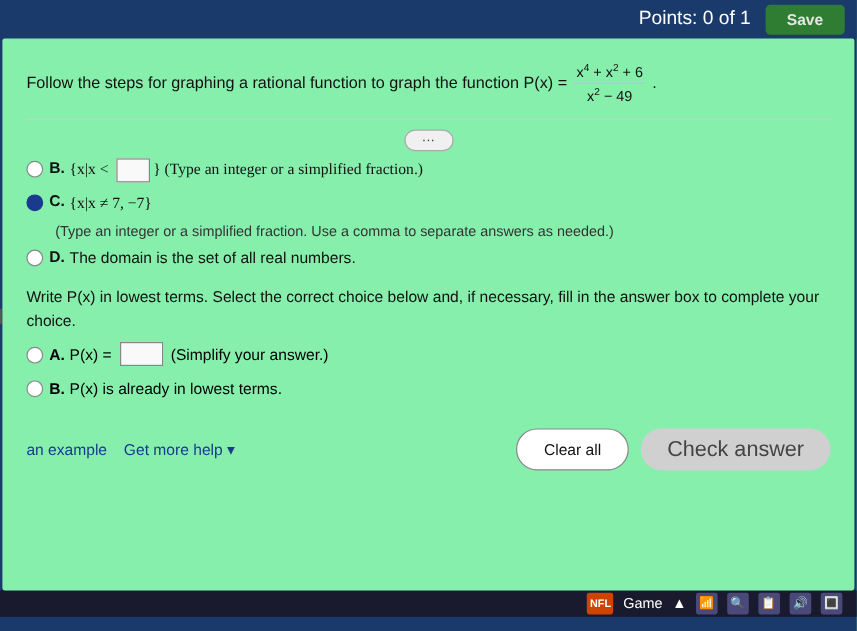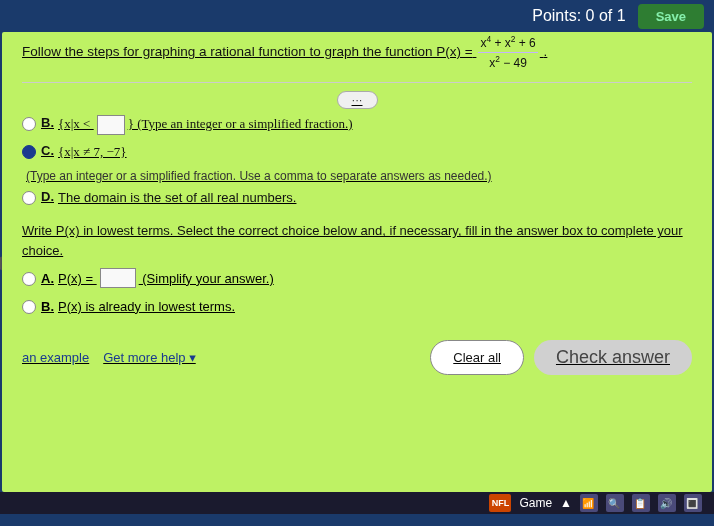--- a/index.html
+++ b/index.html
@@ -16,43 +16,42 @@
       background: #1a3a6b;
       height: 32px;
       display: flex;
       align-items: center;
       justify-content: flex-end;
       padding: 0 10px;
     }
 
     .save-btn {
       background: #2e7d32;
-      color: #86efac;
+      color: #e5e5e5;
       border: none;
       border-radius: 4px;
       padding: 5px 18px;
       font-size: 13px;
       font-weight: bold;
       cursor: pointer;
     }
 
     .points-label {
       color: white;
       font-size: 16px;
       margin-right: 12px;
     }
 
     .main-content {
-      background: #bef264;
+      background: #86efac;
       margin: 0 2px;
-      padding: 1px 20px 12px 20px;
+      padding: 18px 20px 12px 20px;
       border-radius: 2px;
       min-height: 460px;
       position: relative;
-      text-decoration: underline;
     }
 
     .question-text {
       font-size: 13.5px;
       color: #111;
       line-height: 1.5;
       margin-bottom: 10px;
     }
 
     .fraction {
@@ -117,21 +116,21 @@
 
     .set-notation {
       font-family: serif;
       font-size: 13px;
       text-align: right;
     }
 
     .sub-text {
       font-size: 12px;
       color: #333;
-      margin-left: 4px;
+      margin-left: 24px;
       margin-top: 2px;
     }
 
     .write-section {
       margin-top: 14px;
       font-size: 13px;
       color: #111;
       line-height: 1.5;
     }
 

